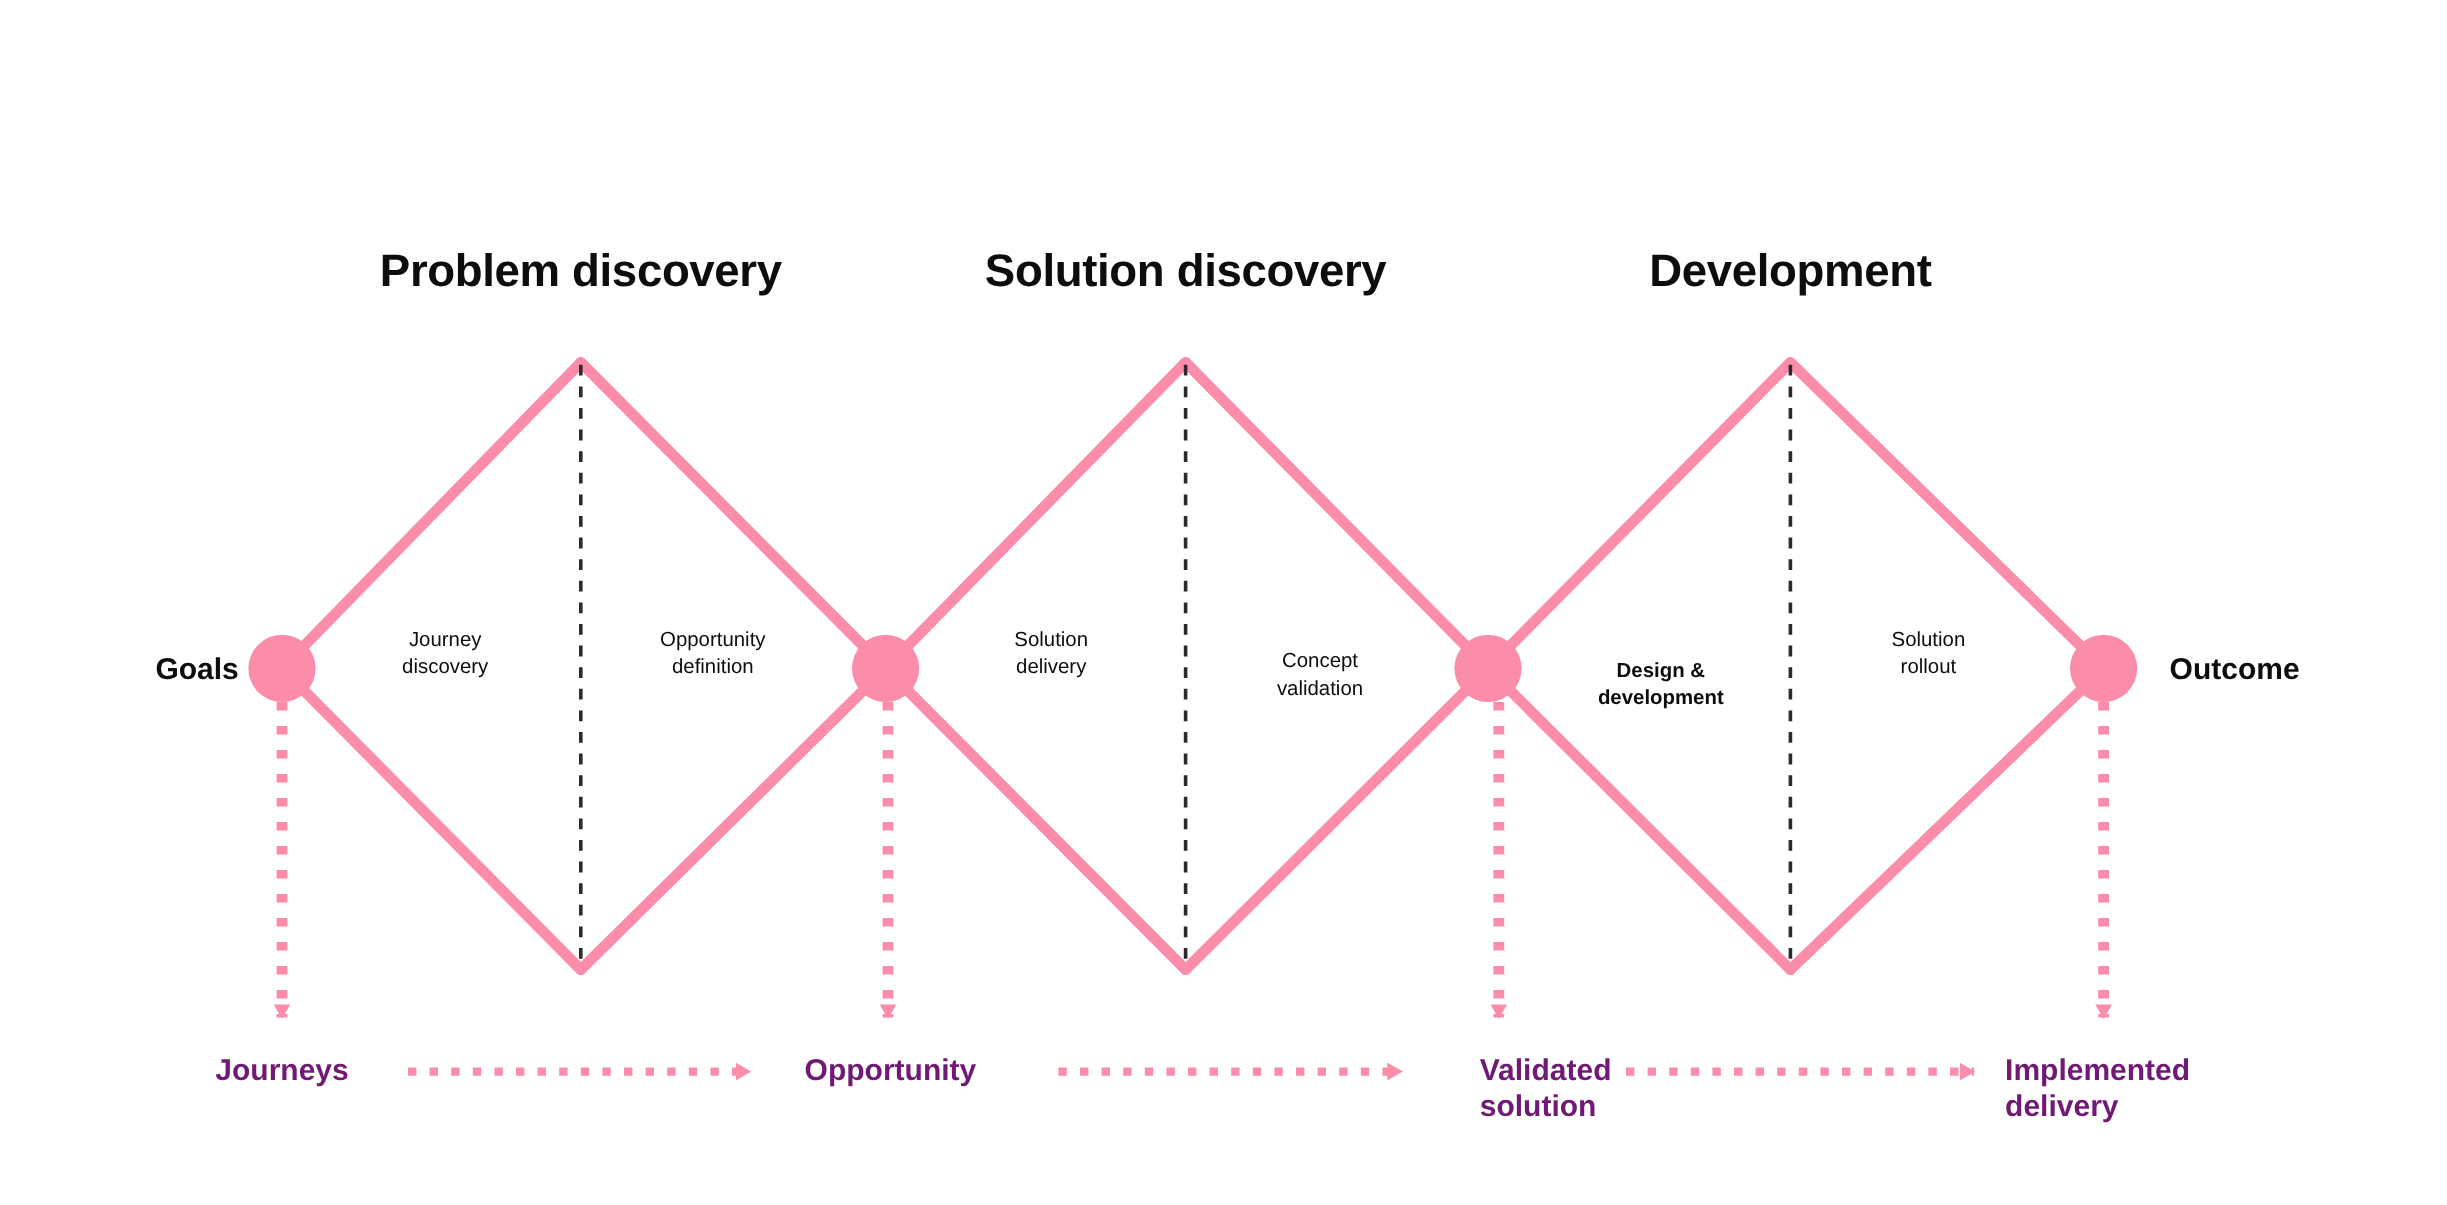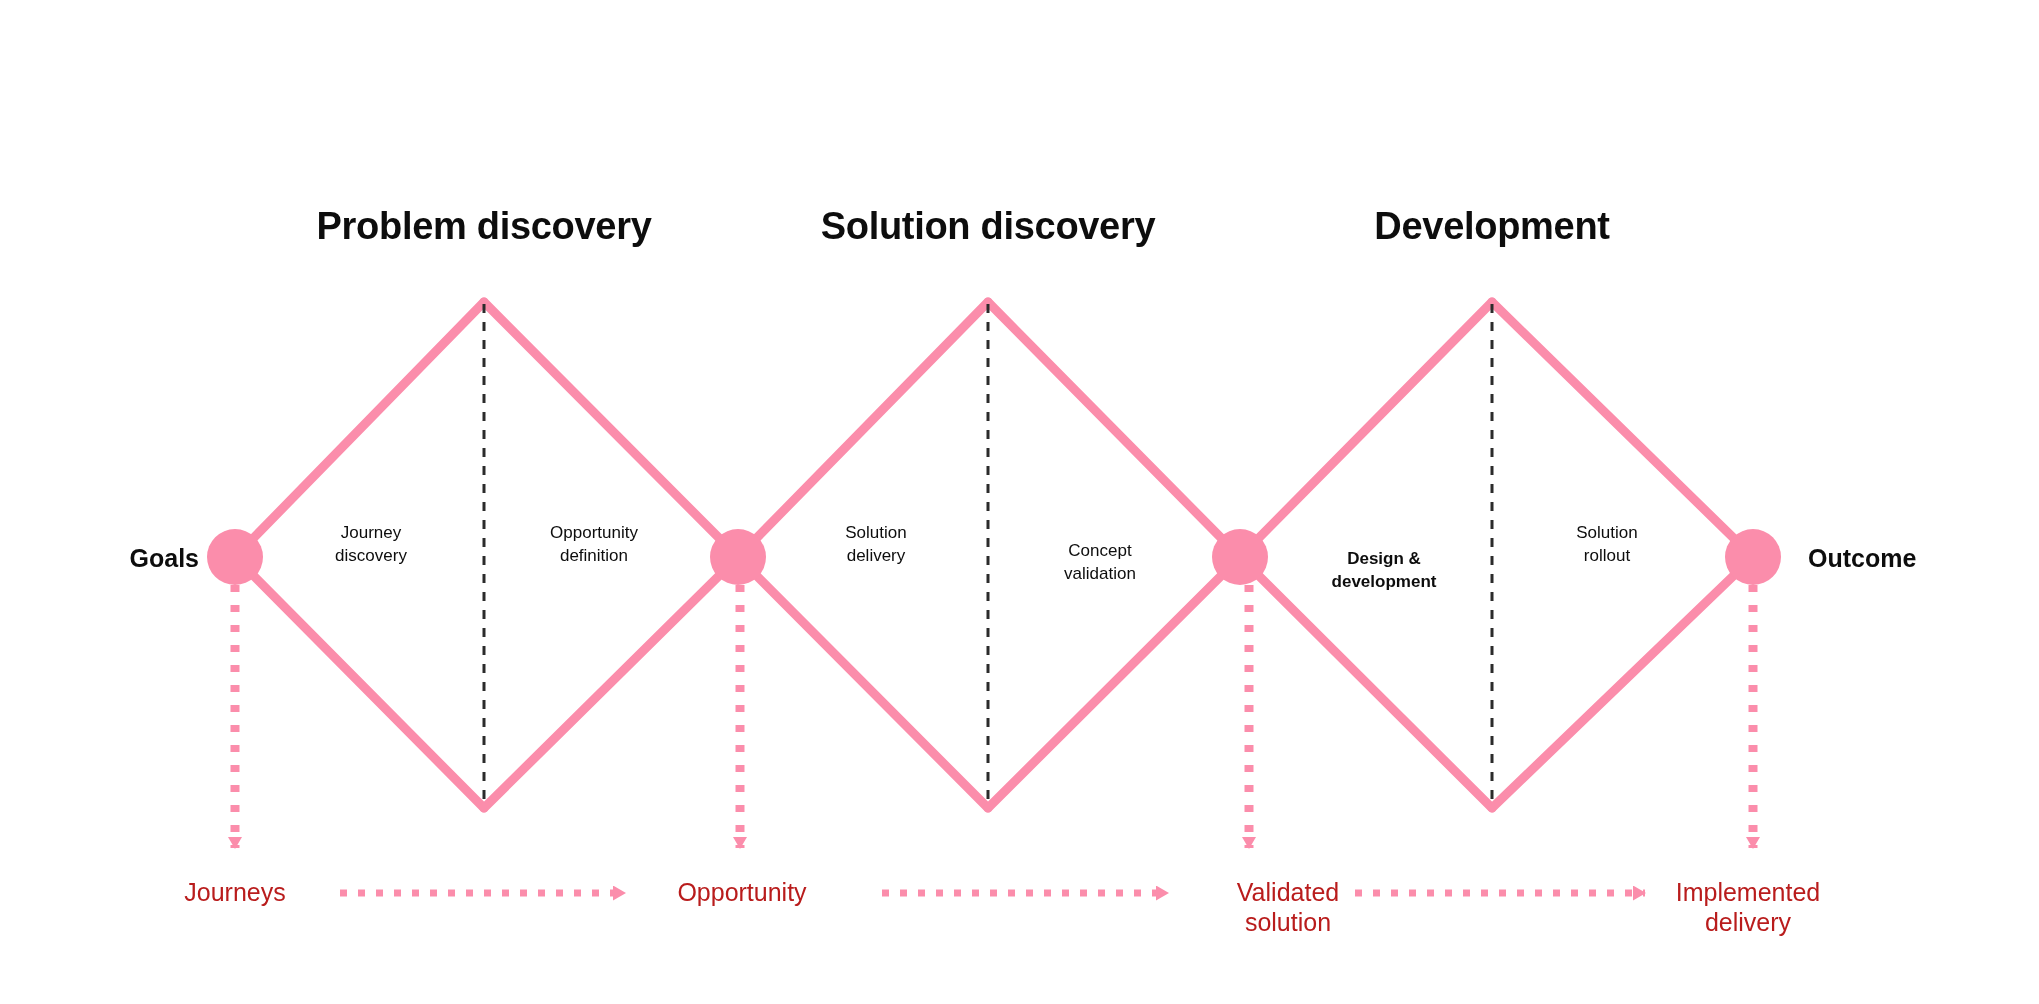--- a/index.html
+++ b/index.html
@@ -63,24 +63,23 @@
     color: #0d0d0d;
     white-space: nowrap;
     line-height: 1.2;
   }
   .endpoint-label.right-aligned {
     transform: translateX(-100%);
   }
   .output-label {
     position: absolute;
     font-size: 25px;
-    font-weight: 400;
-    color: #b91c1c;
+    font-weight: 700;
+    color: #701a75;
     line-height: 1.18;
-    text-align: center;
     white-space: pre-line;
     transform: translateX(-50%);
   }
 </style>
 </head>
 <body>
 
 <div id="stage">
 
   <svg id="diagram-svg" viewBox="0 0 2039 1004" xmlns="http://www.w3.org/2000/svg" aria-hidden="true">

